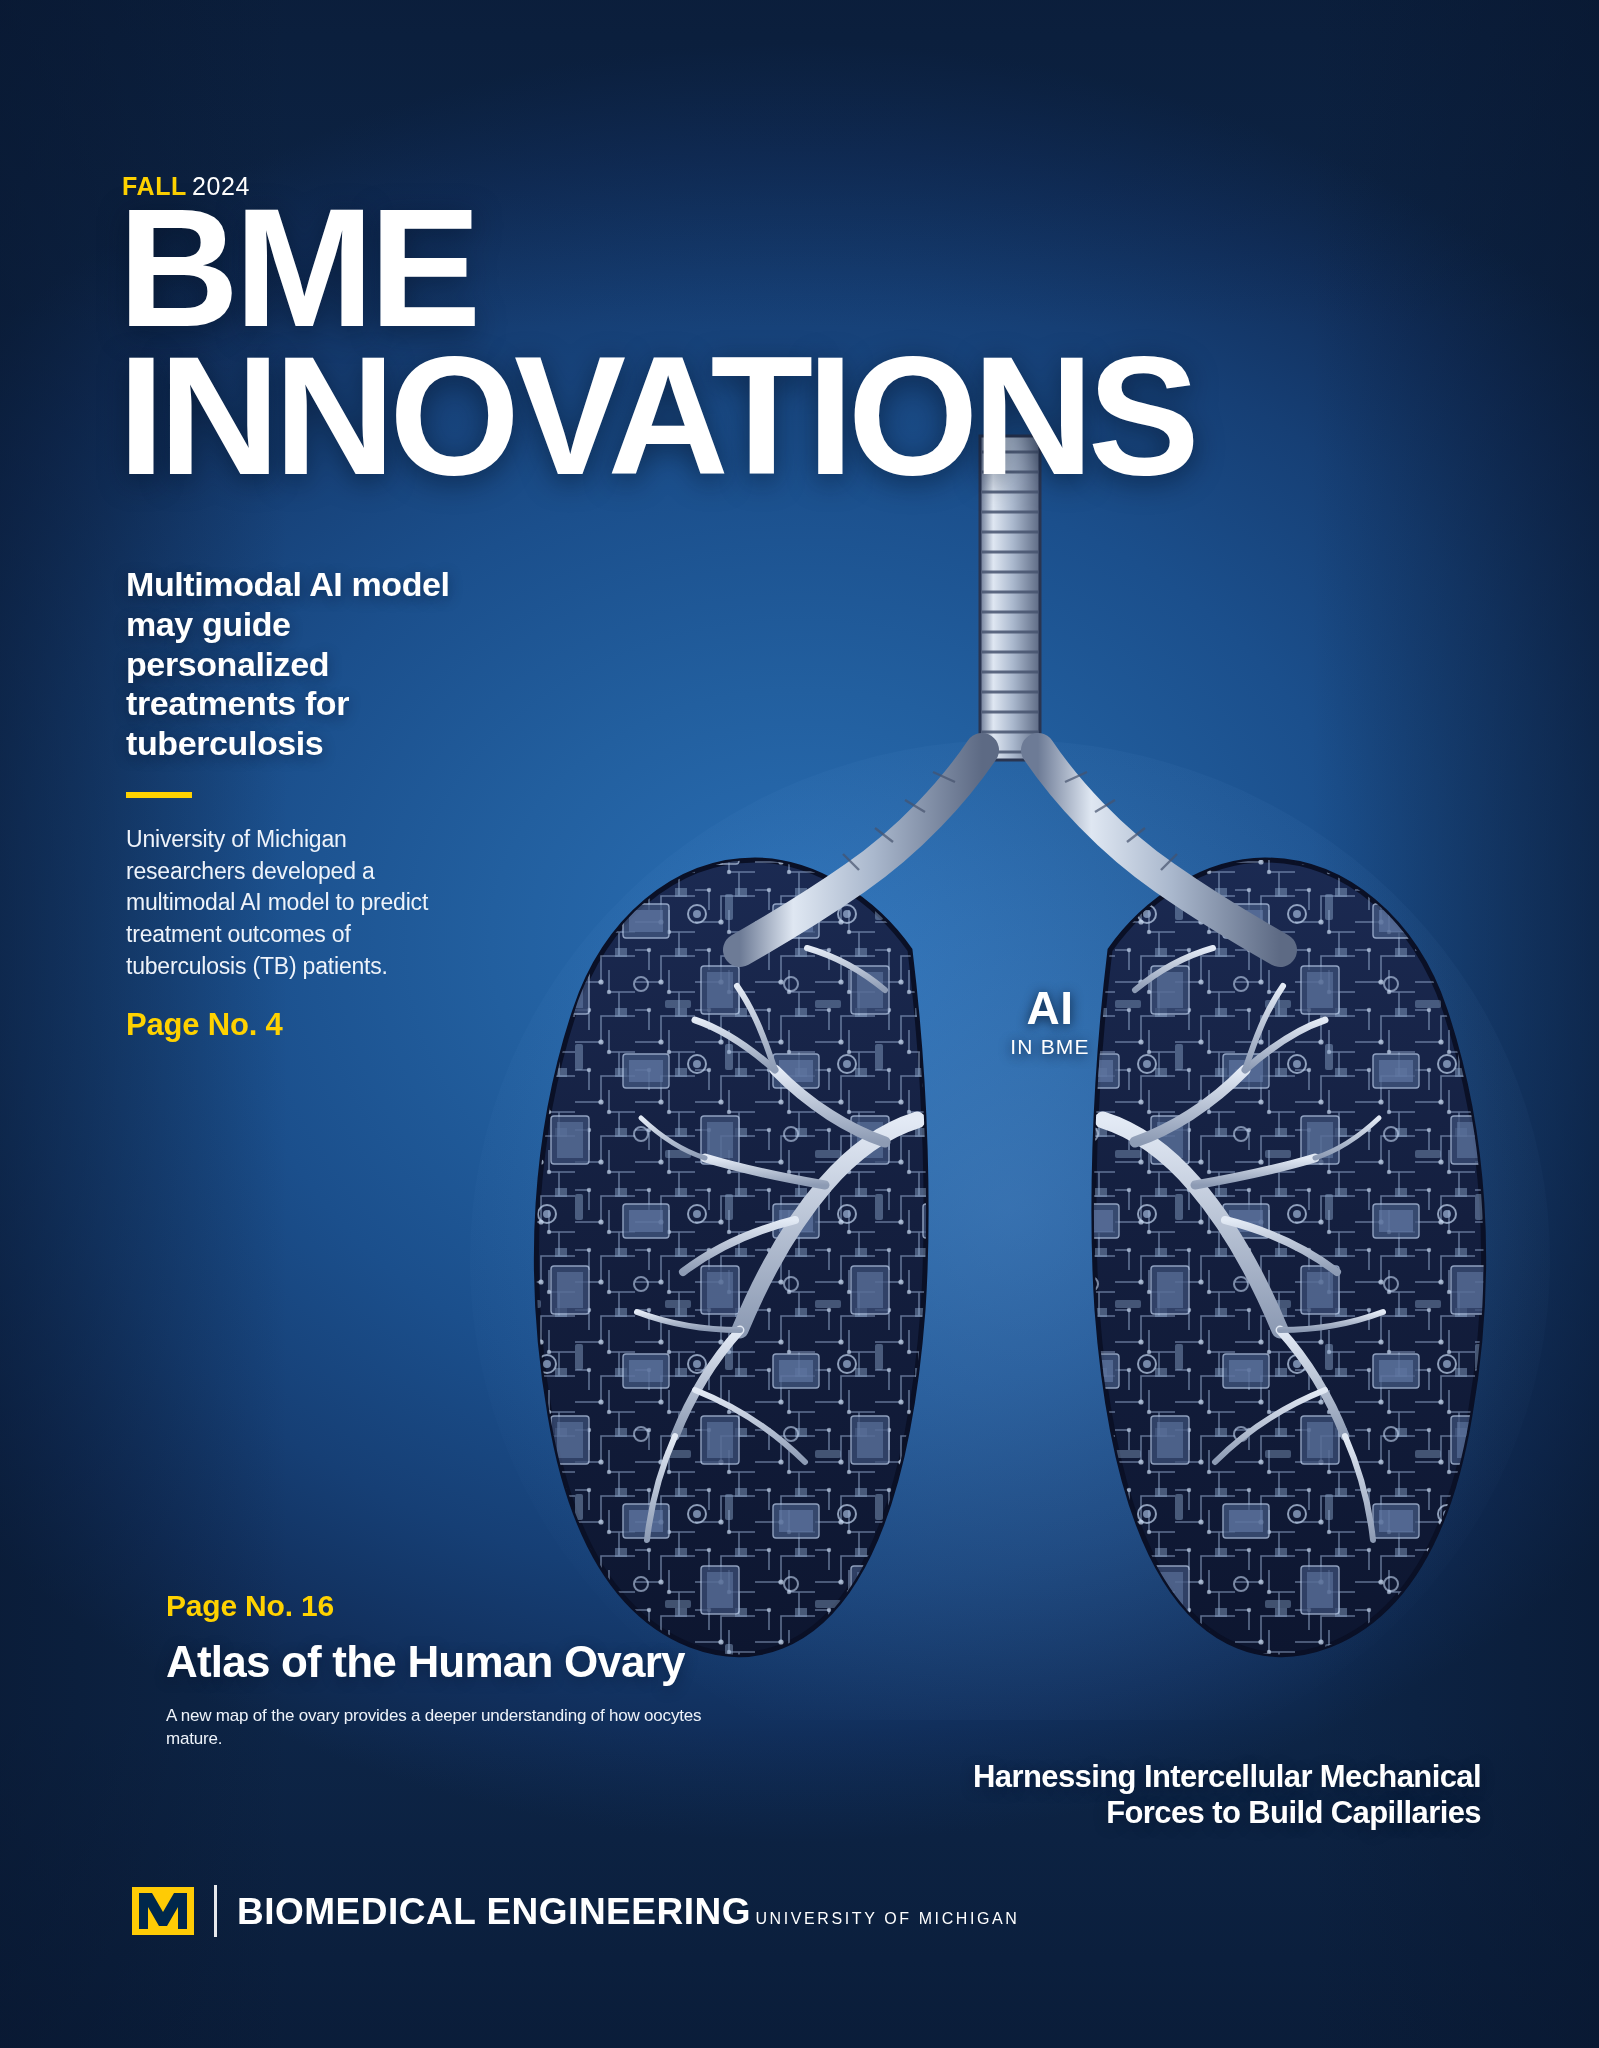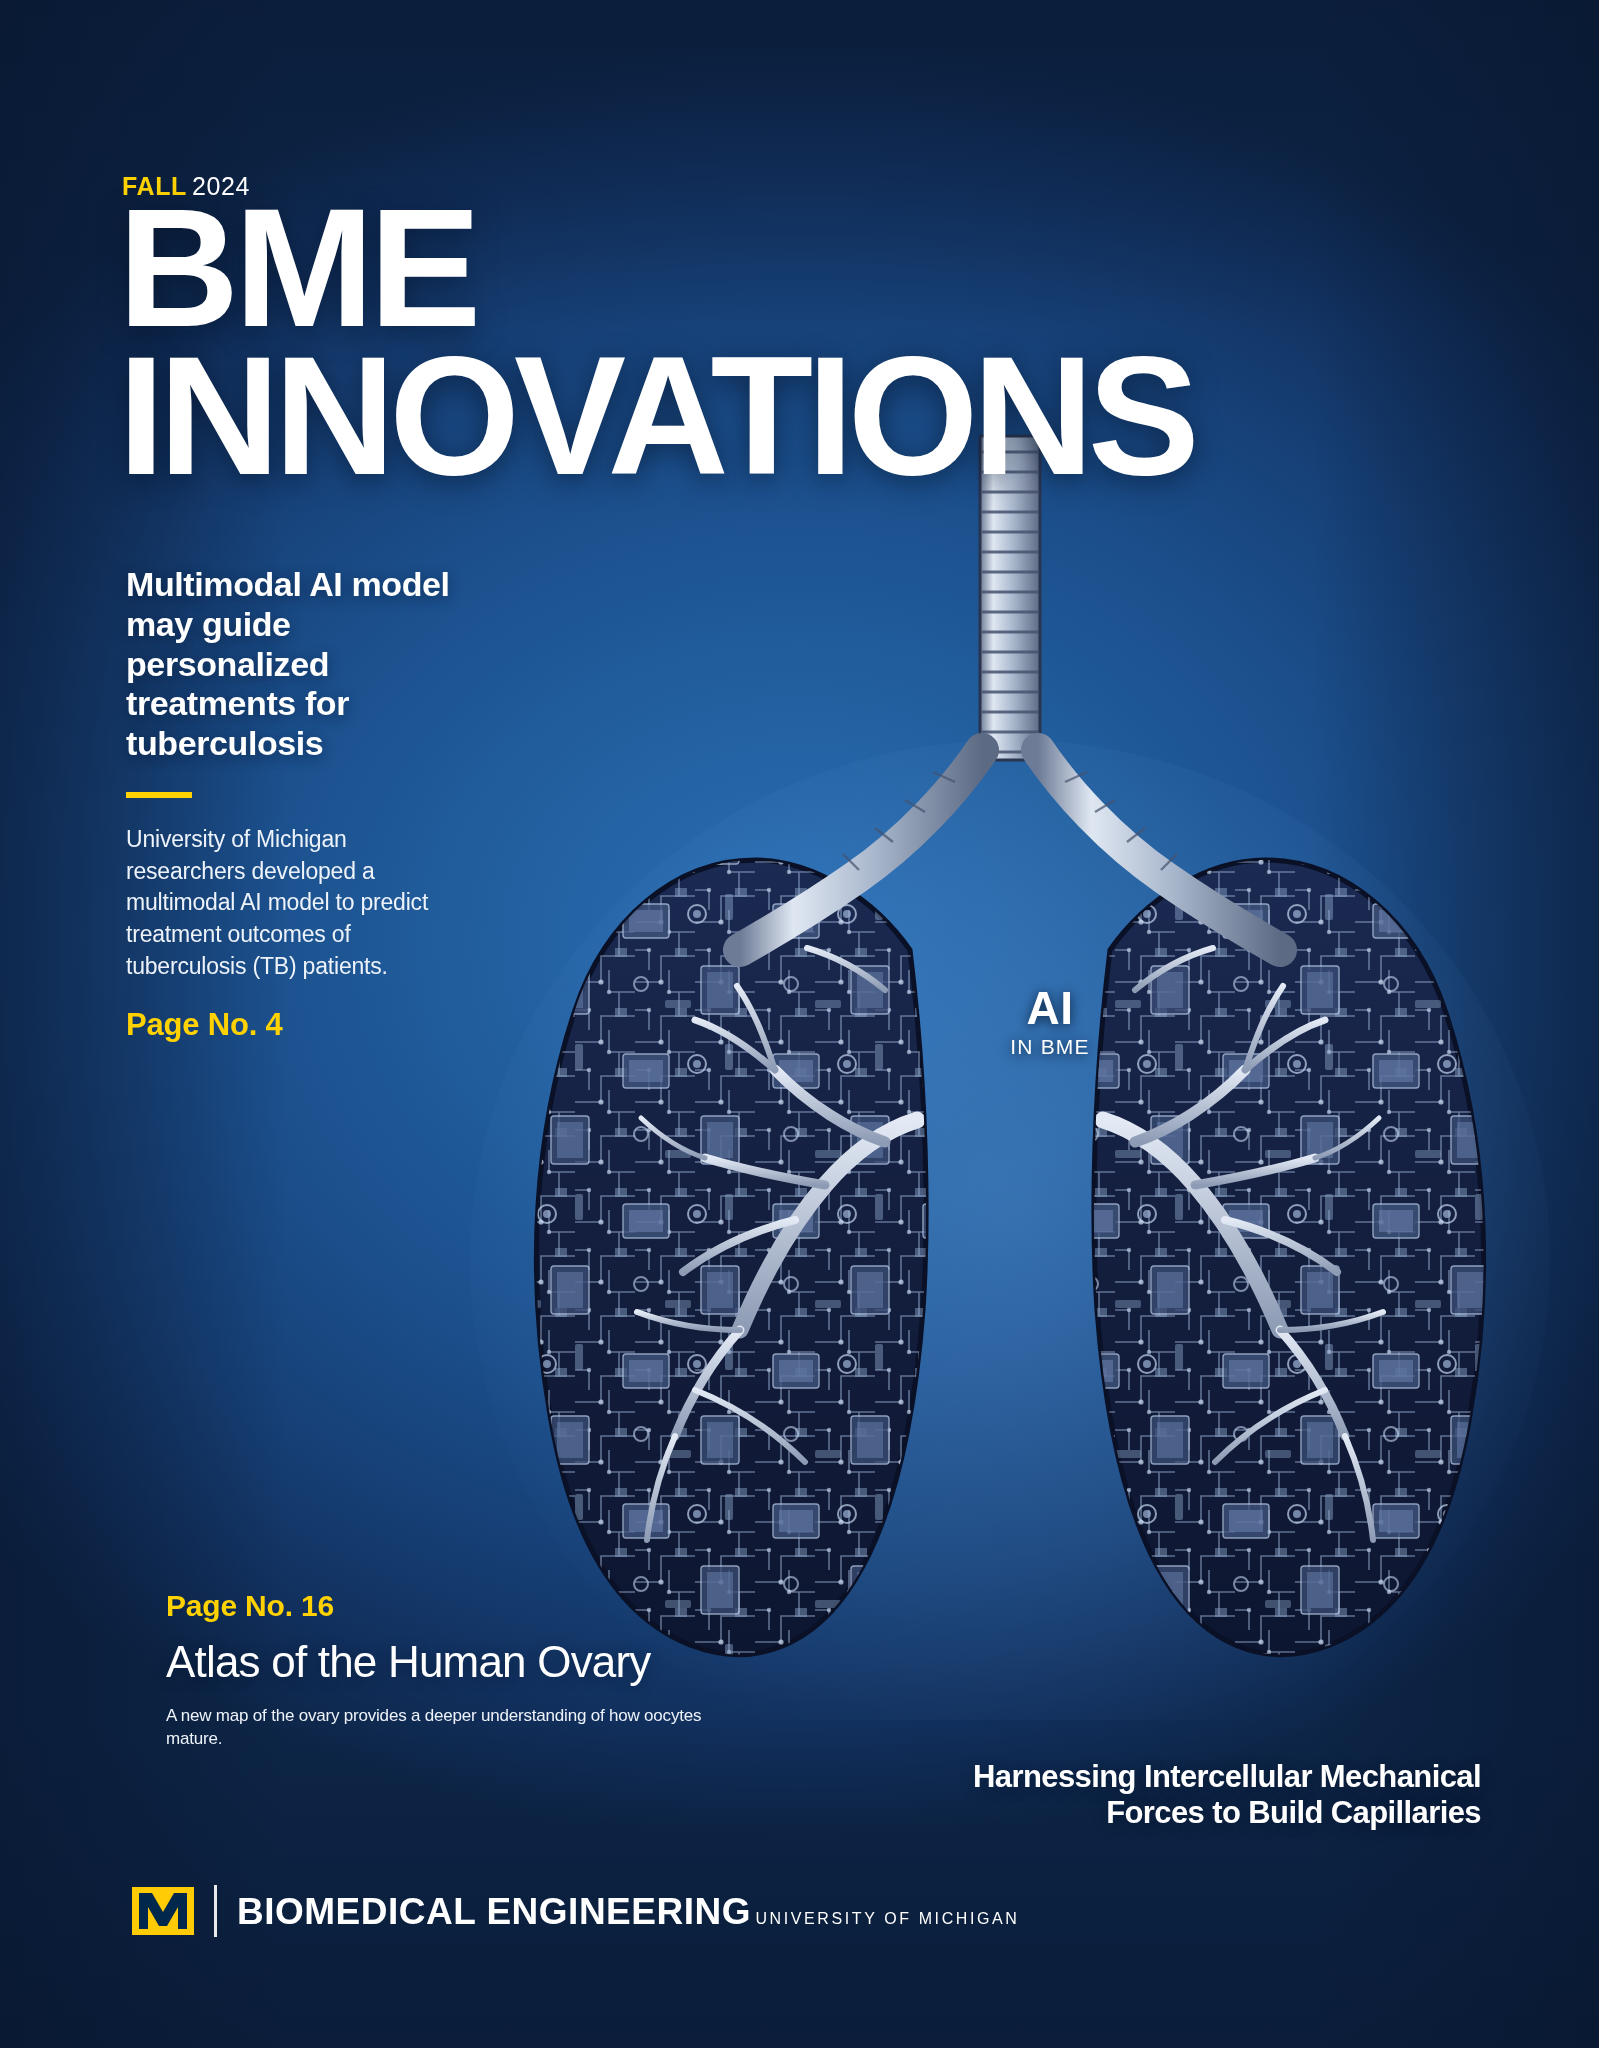--- a/index.html
+++ b/index.html
@@ -110,21 +110,21 @@
   }
   .story-page {
     color: #ffd200;
     font-weight: 700;
     font-size: 30px;
     letter-spacing: -0.2px;
   }
   .story-left-head {
     margin-top: 14px;
     color: #ffffff;
-    font-weight: 400;
+    font-weight: 700;
     font-size: 44px;
     line-height: 1.13;
     letter-spacing: -0.8px;
     text-shadow: 0 3px 14px rgba(4,16,36,0.4);
   }
   .story-left-body {
     margin-top: 18px;
     color: #eef3fa;
     font-size: 17px;
     line-height: 1.35;

